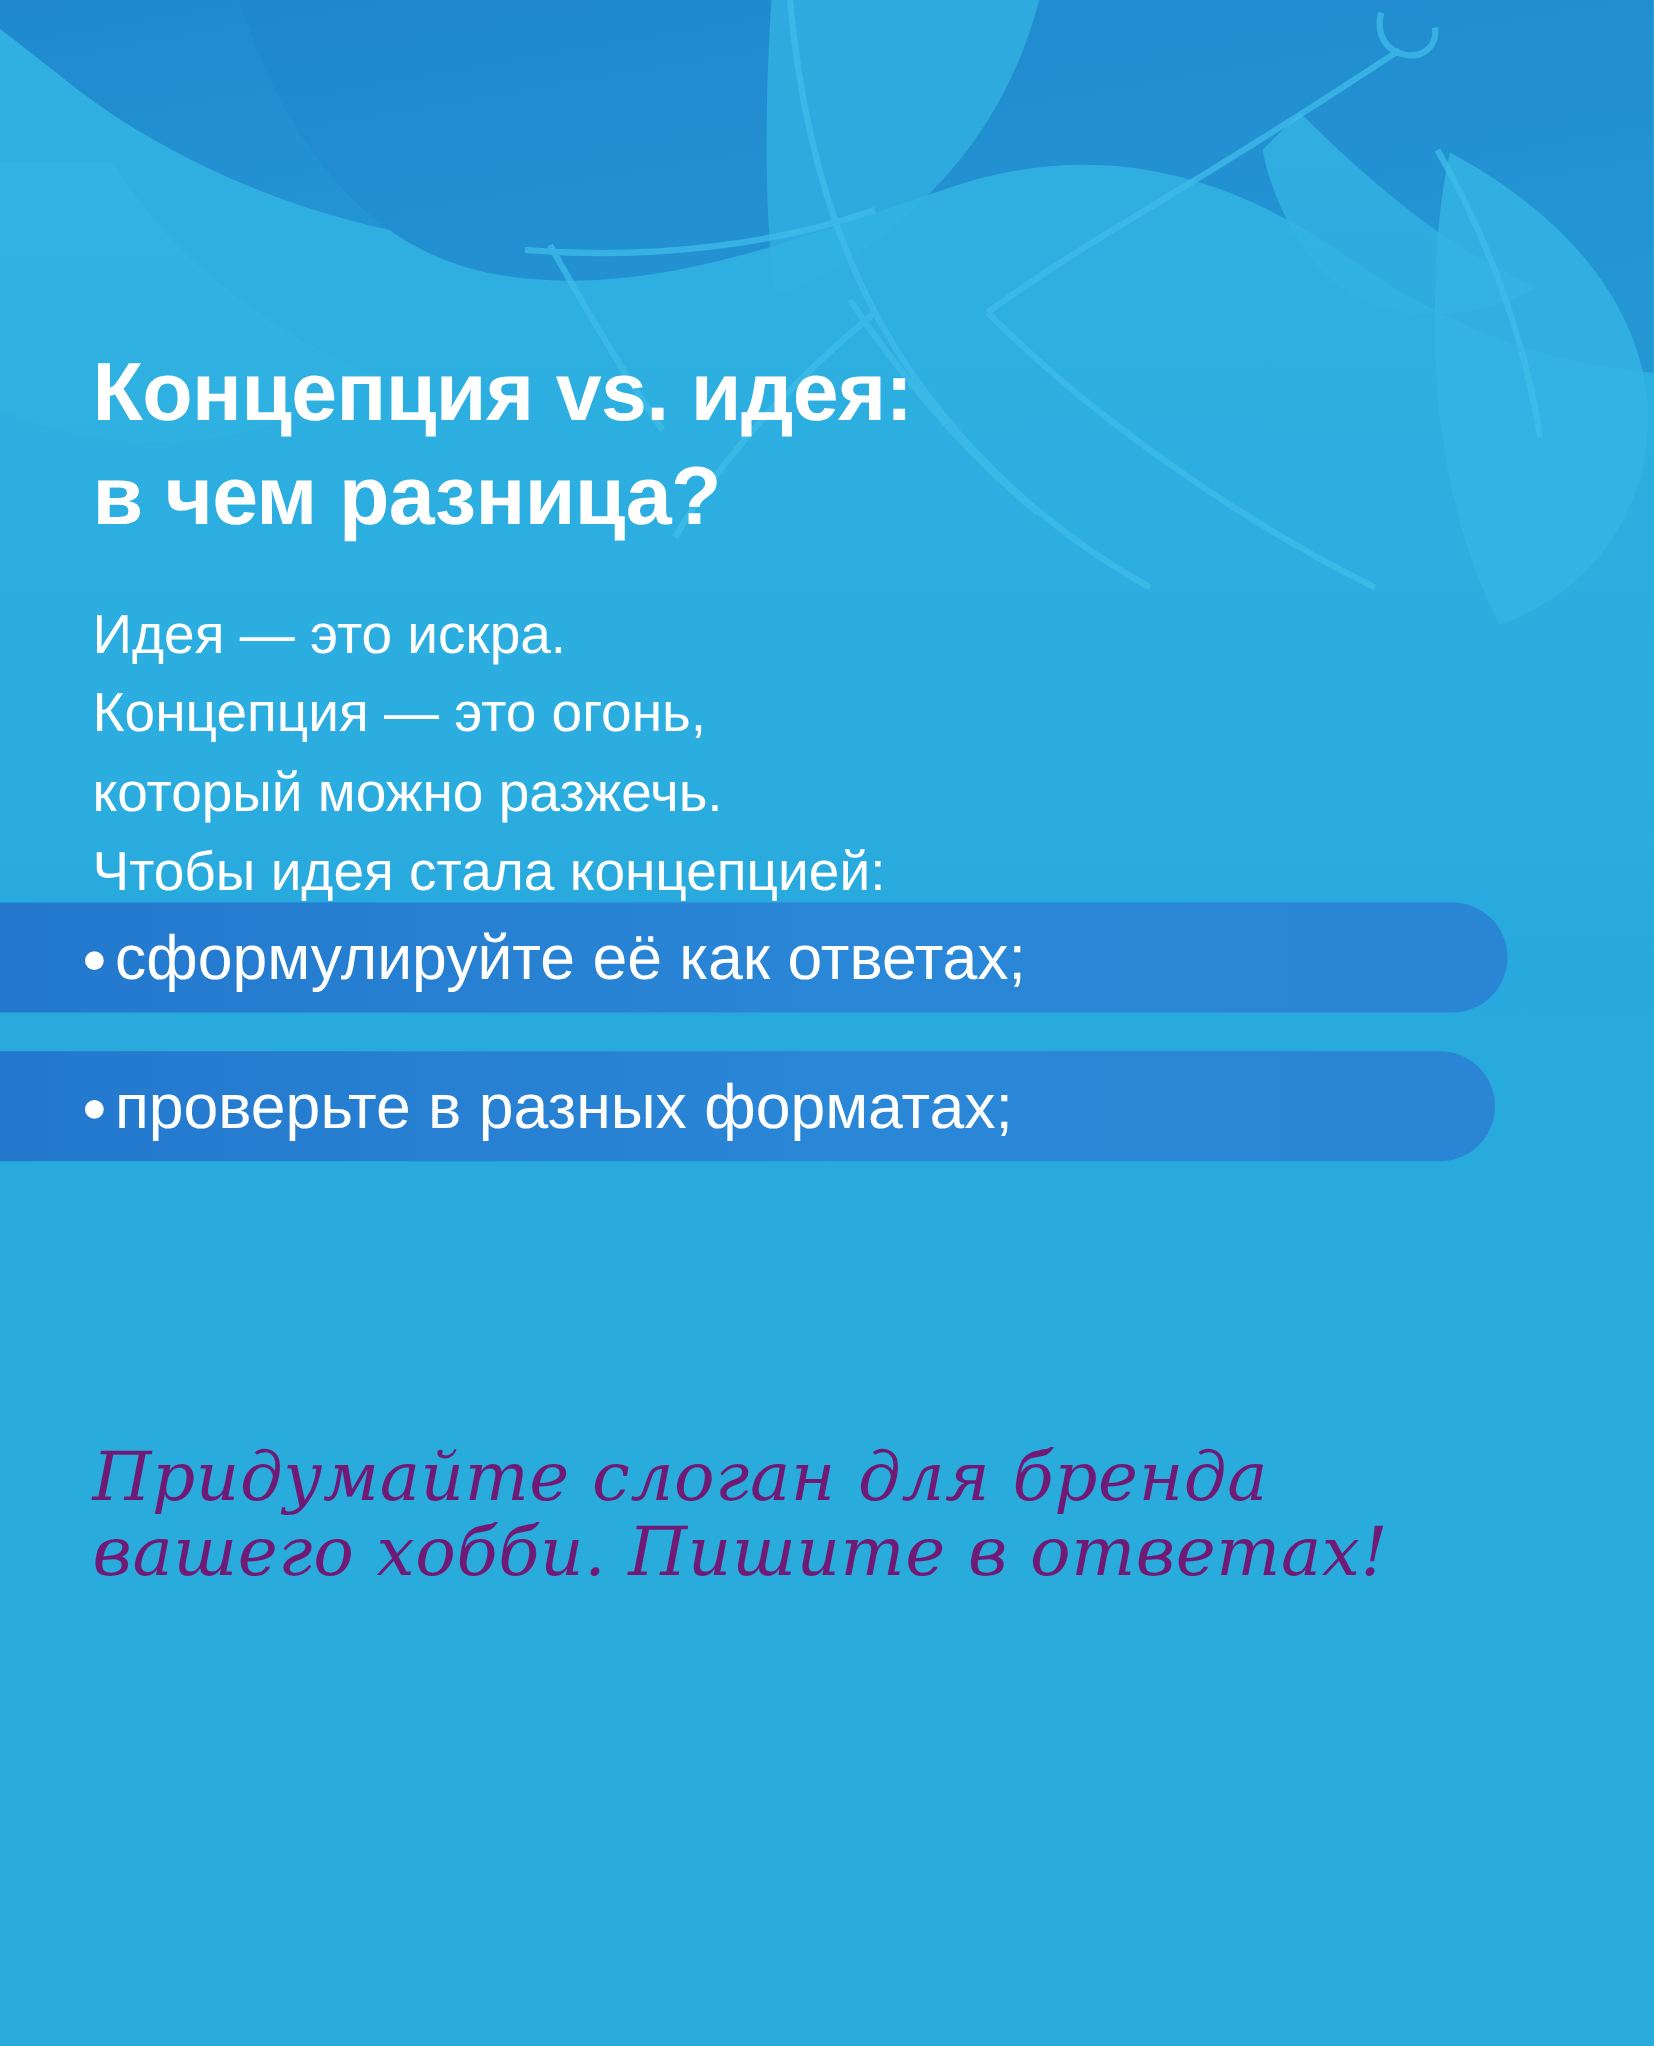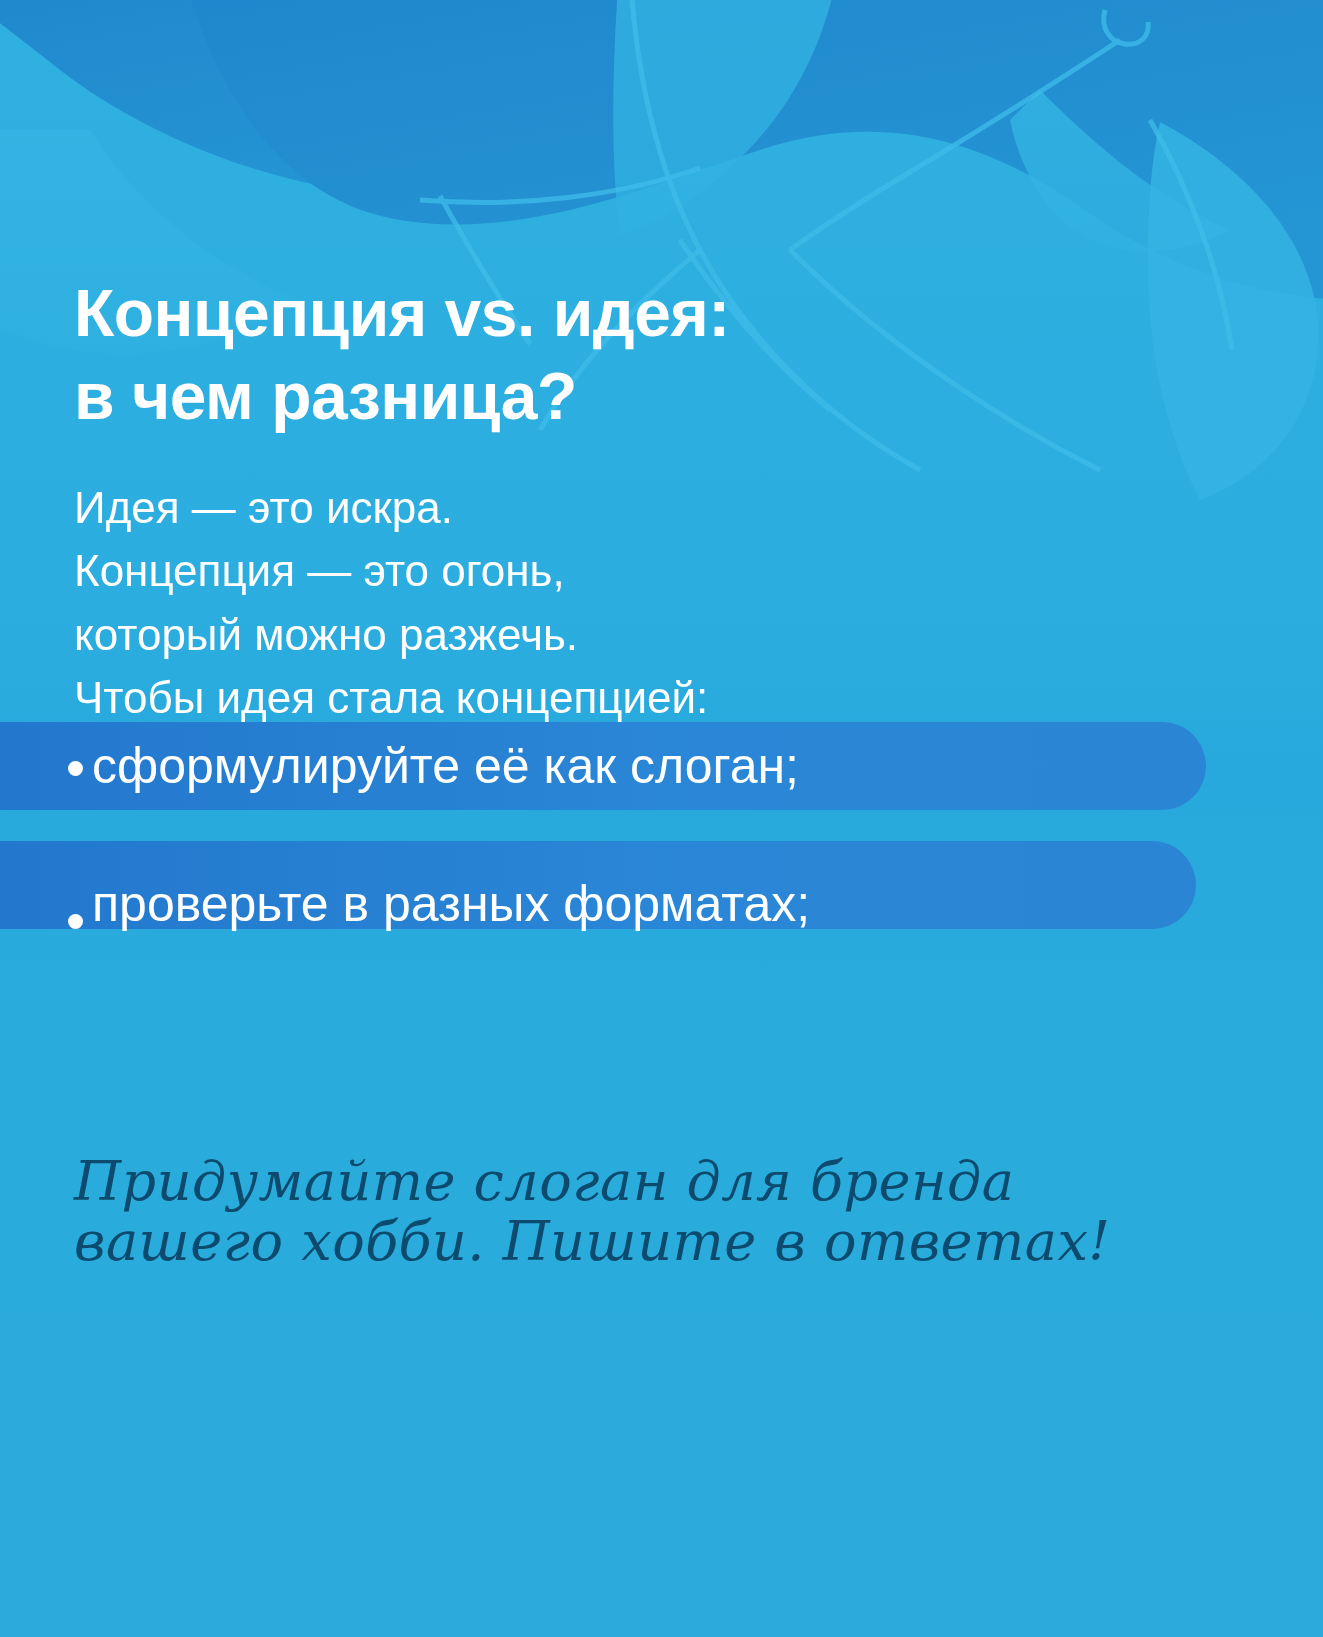--- a/index.html
+++ b/index.html
@@ -96,21 +96,21 @@
     display: flex;
     align-items: center;
     height: 88px;
     margin-bottom: 31px;
     background: linear-gradient(90deg, #2378cd 0%, #2a86d6 55%, #2a85d5 100%);
     border-radius: 0 46px 46px 0;
     box-sizing: border-box;
     padding-left: 68px;
   }
   .pill.p1 { width: 1206px; }
-  .pill.p2 { width: 1196px; align-items: flex-end; }
+  .pill.p2 { width: 1196px; }
   .pill.p3 { width: 1190px; }
 
   .pill-dot {
     width: 15px;
     height: 15px;
     border-radius: 50%;
     background: #ffffff;
     flex: 0 0 auto;
     margin-right: 9px;
     margin-top: 4px;
@@ -124,21 +124,21 @@
     white-space: nowrap;
     font-family: "Liberation Sans", "DejaVu Sans", sans-serif;
   }
 
   
   .cta {
     position: absolute;
     left: 74px;
     top: 1098px;
     width: 1120px;
-    color: #0c4a6e;
+    color: #701a75;
     font-size: 54px;
     line-height: 1.12;
     font-style: italic;
     font-weight: 400;
     white-space: pre-line;
     font-family: "DejaVu Serif", "Liberation Serif", serif;
     letter-spacing: 0.5px;
   }
 </style>
 </head>
@@ -202,21 +202,21 @@
 
     <p class="lead">Идея — это искра.
 Концепция — это огонь,
 который можно разжечь.
 Чтобы идея стала концепцией:</p>
 
     <div class="pills">
 
       <div class="pill p1">
         <span class="pill-dot"></span>
-        <span class="pill-text">сформулируйте её как слоган;</span>
+        <span class="pill-text">сформулируйте её как ответах;</span>
       </div>
 
       <div class="pill p2">
         <span class="pill-dot"></span>
         <span class="pill-text">проверьте в разных форматах;</span>
       </div>
 
 
     </div>
 

